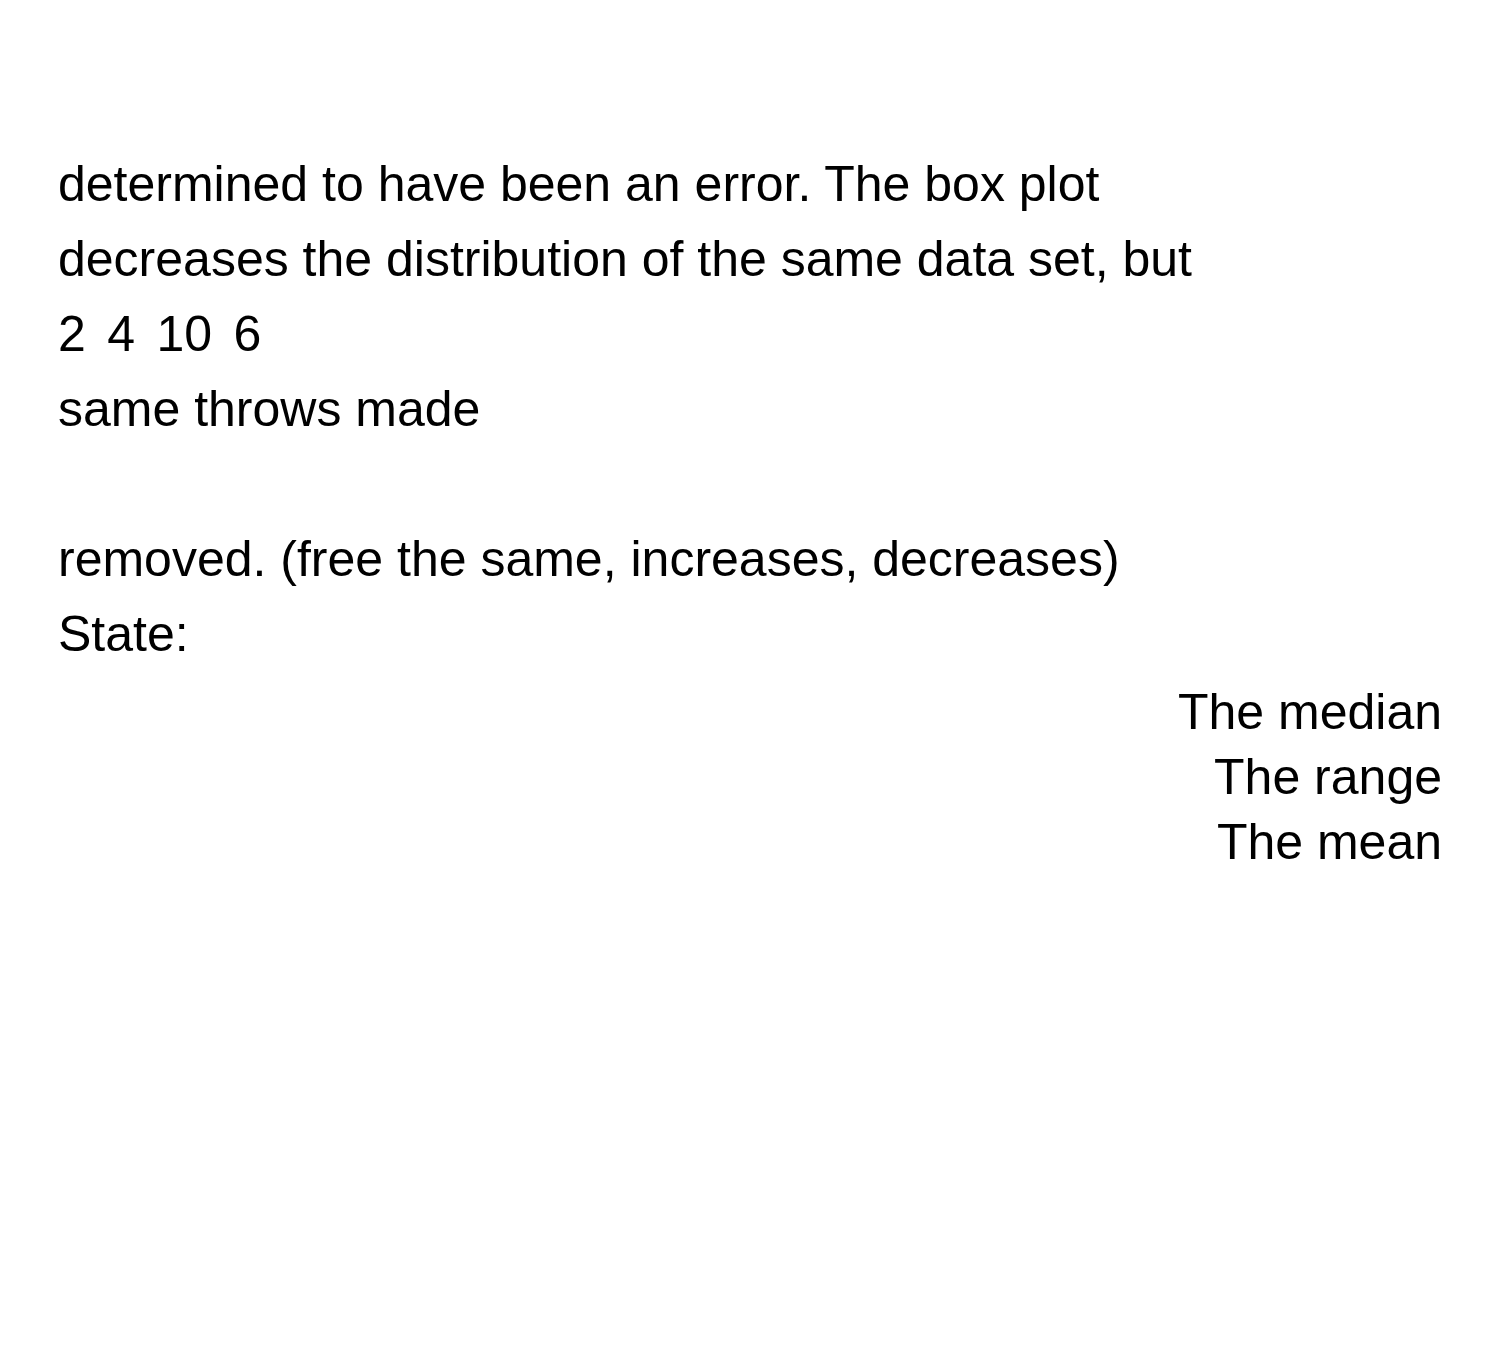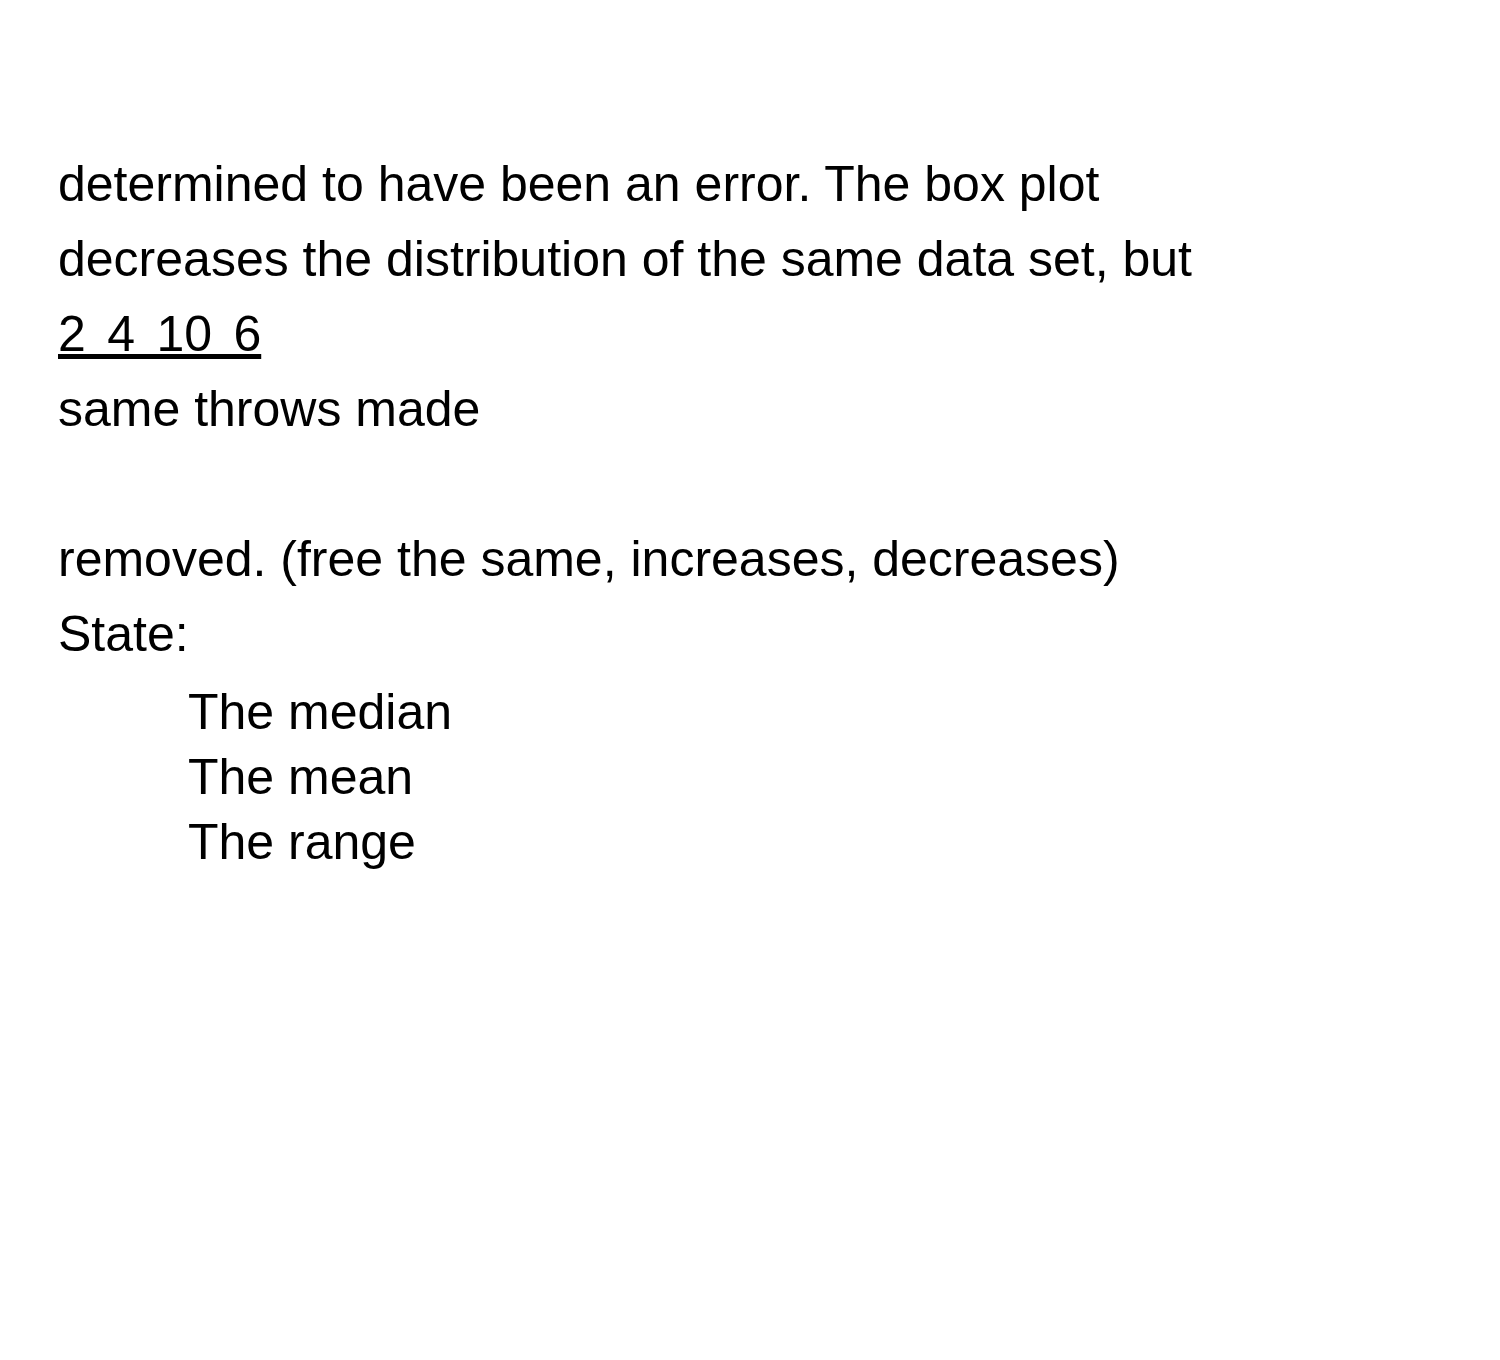--- a/index.html
+++ b/index.html
@@ -15,26 +15,26 @@
       font-size: 50px;
       line-height: 1.5;
       color: #000000;
       padding: 72px 58px 58px 58px;
     }
     .paragraph {
       margin-bottom: 0;
     }
     .spaced-line {
       word-spacing: 0.15em;
-      text-decoration: underline;
     }
     .list-container {
       padding-left: 130px;
       margin-top: 8px;
       line-height: 1.3;
+      text-align: right;
     }
     .list-item {
       display: block;
     }
   </style>
 </head>
 <body>
 
 <div class="paragraph">
   <br>
@@ -47,15 +47,15 @@
 <div>same throws made</div>
 
 <div class="paragraph">
   <br>
   <span>removed. (free the same, increases, decreases)</span><br>
   <span>State:</span>
 </div>
 
 <div class="list-container">
   <span class="list-item">The median</span>
+  <span class="list-item">The range</span>
   <span class="list-item">The mean</span>
-  <span class="list-item">The range</span>
 </div>
 
 </body></html>

